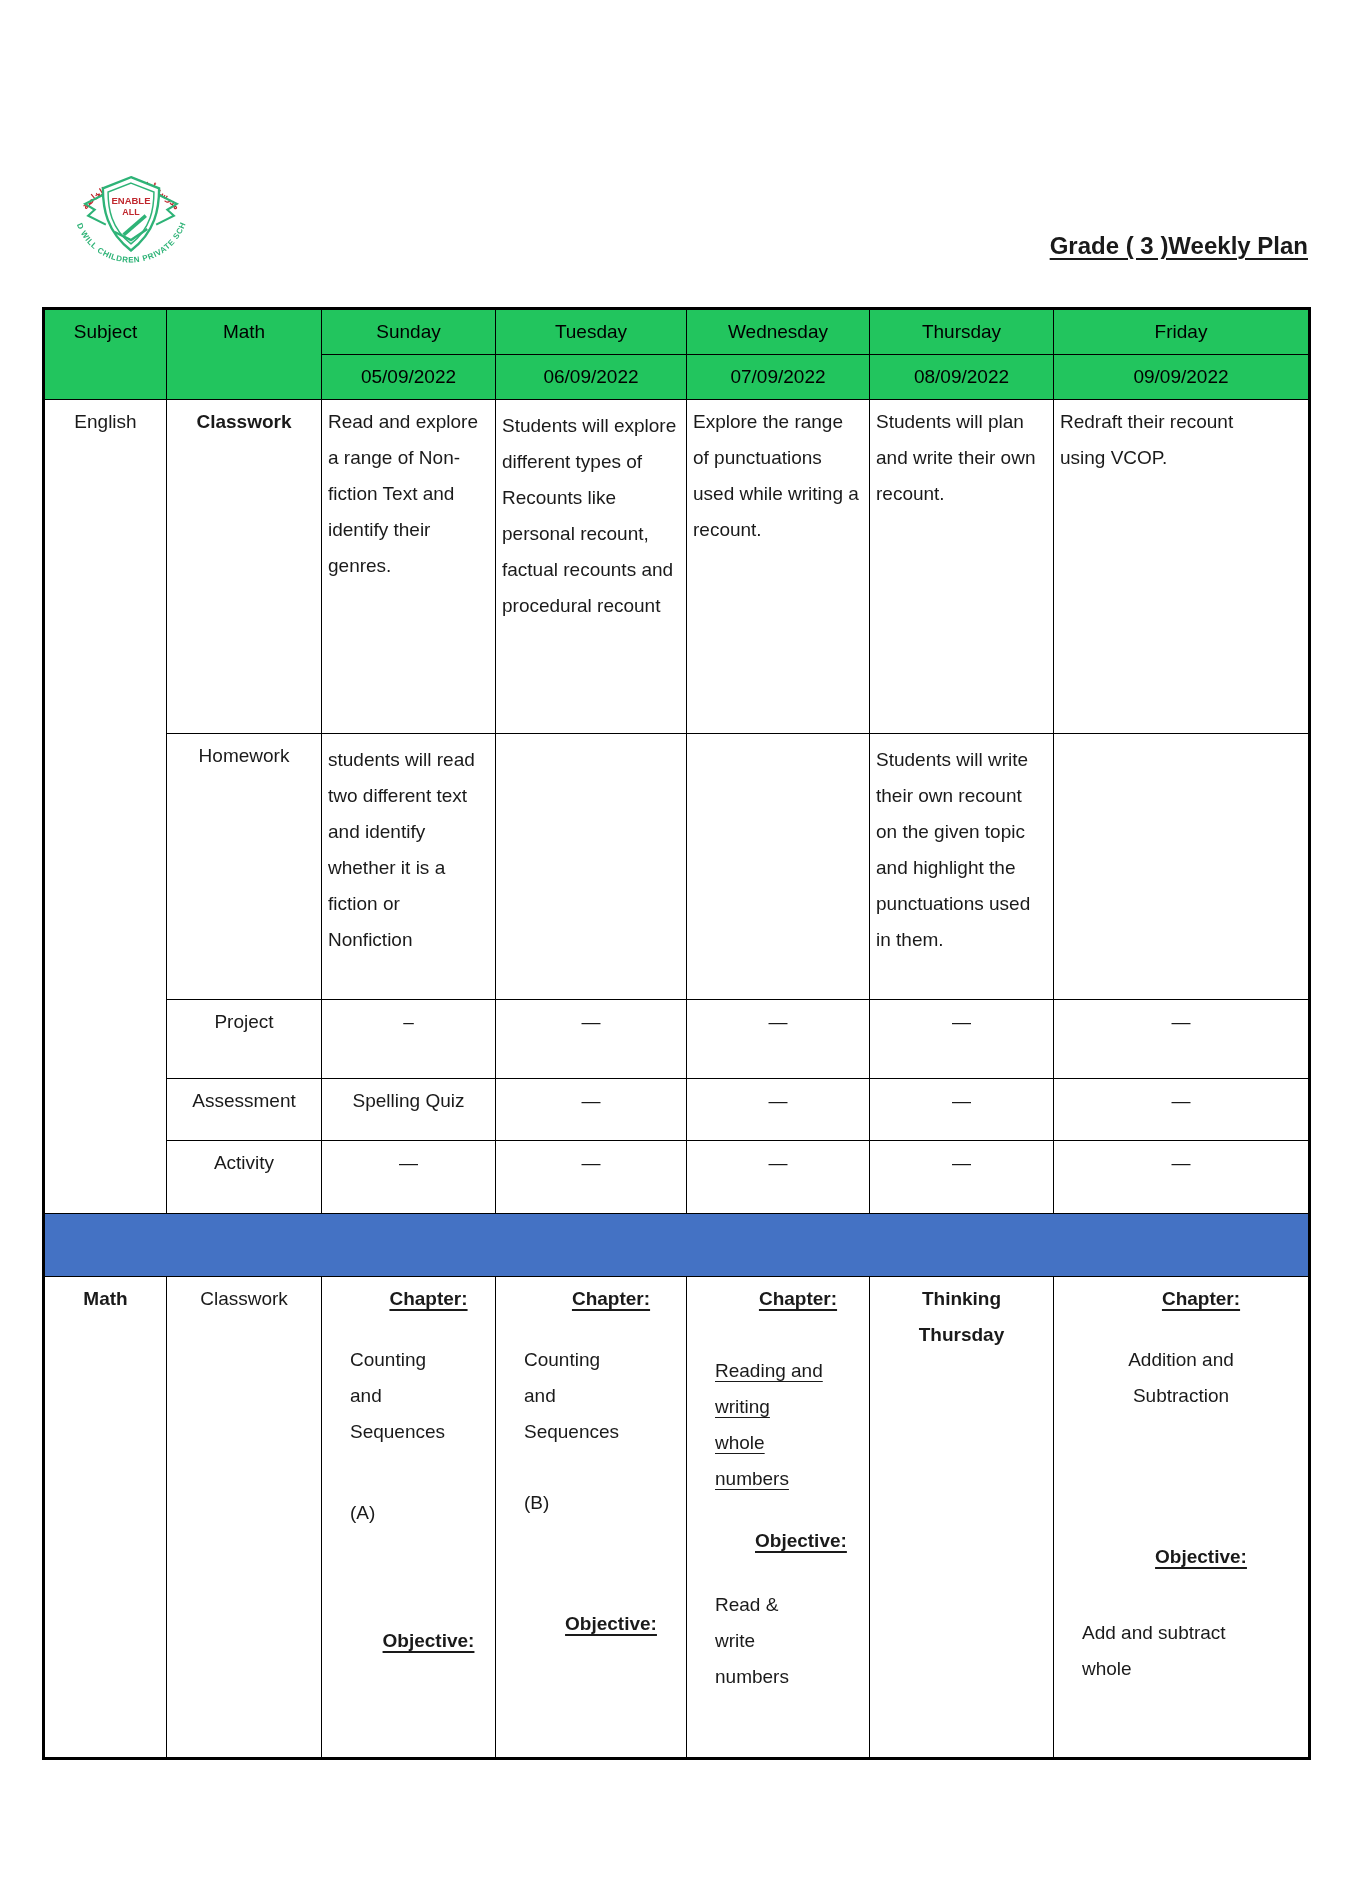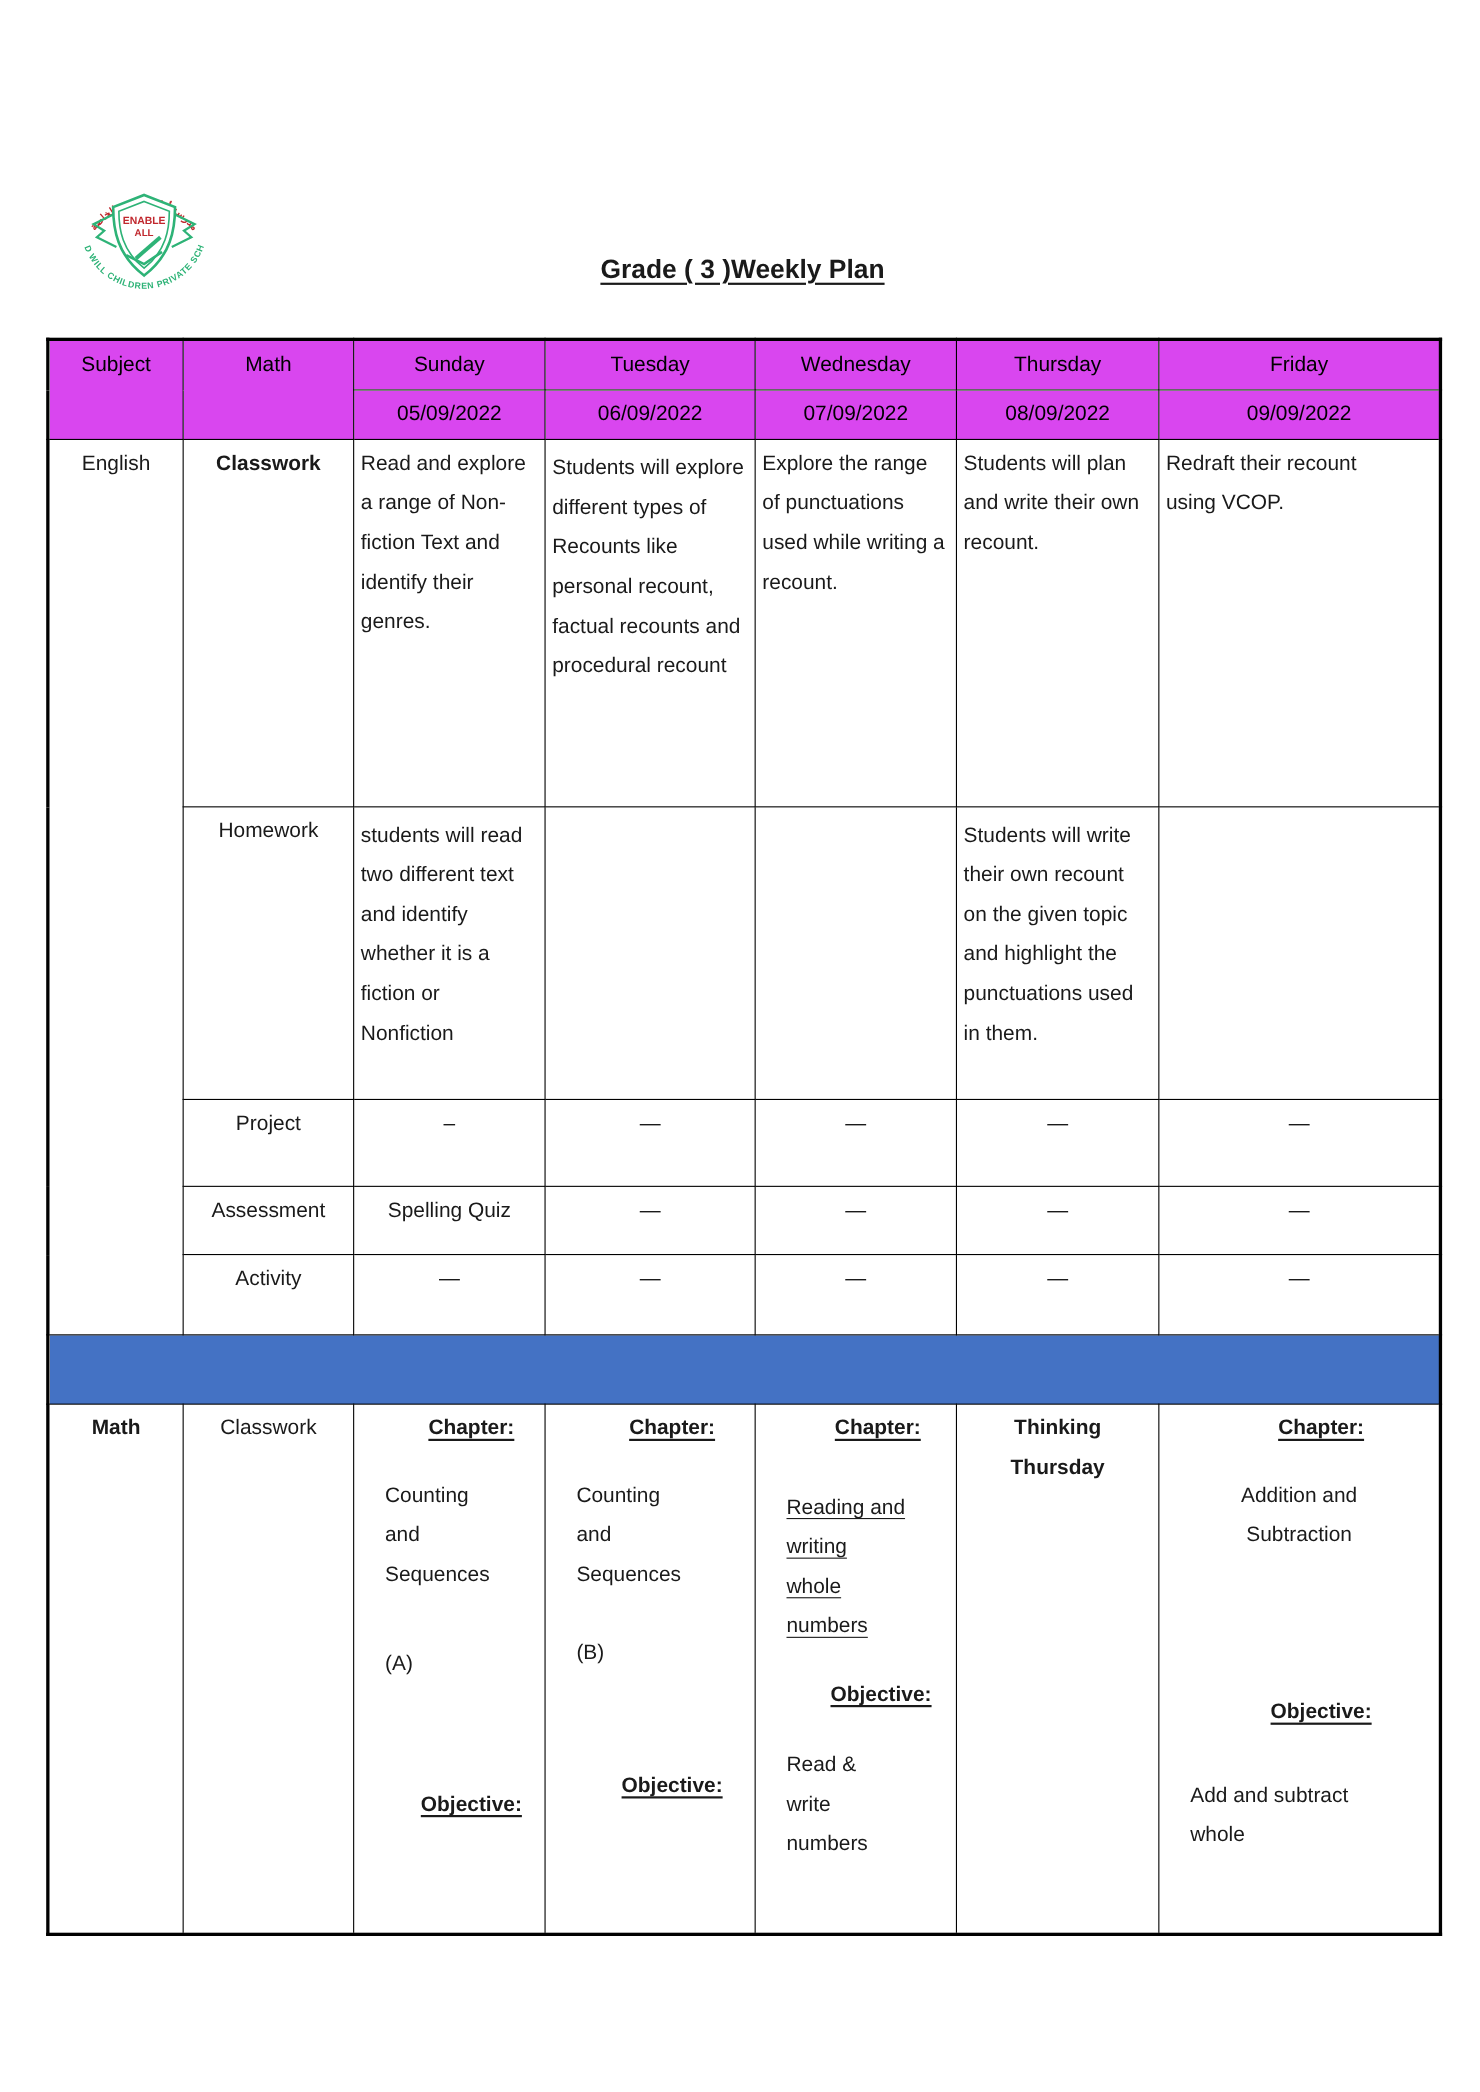--- a/index.html
+++ b/index.html
@@ -2,39 +2,39 @@
 <html><head>
 <meta charset="utf-8">
 <style>
   html,body{margin:0;padding:0;background:#ffffff;}
   .page{
     position:relative;width:1345px;height:1902px;background:#ffffff;
     font-family:"Liberation Sans", sans-serif;color:#1a1a1a;overflow:hidden;
   }
   .logo{position:absolute;left:57px;top:155px;width:148px;height:148px;}
   .doc-title{
-    position:absolute;left:42px;top:232px;width:1266px;text-align:center;
+    position:absolute;left:42px;top:232px;width:1266px;text-align:right;
     font-size:24px;font-weight:bold;
   }
   .doc-title span{text-decoration:underline;text-decoration-thickness:2px;text-underline-offset:4px;}
   table.plan{
     position:absolute;left:42px;top:307px;width:1266px;
     border-collapse:collapse;table-layout:fixed;
     border:3px solid #000;
   }
   table.plan td{
     border:1.5px solid #000;
     vertical-align:top;
     font-size:19px;
     line-height:36px;
     padding:4px 6px;
     overflow:hidden;
   }
   td.hdr{
-    background:#d946ef;color:#000;text-align:center;
+    background:#22c55e;color:#000;text-align:center;
     padding:0 2px;line-height:32px;
   }
   td.dates{line-height:34px;}
   td.subject{text-align:center;padding-top:8px;}
   td.task{text-align:center;padding-top:8px;}
   .bold{font-weight:bold;}
   td.body{padding-left:11px;padding-right:5px;}
   td.padtop{padding-top:56px;}
   td.dash{text-align:center;padding-top:6px;}
   tr.sep td{background:#4472C4;}

